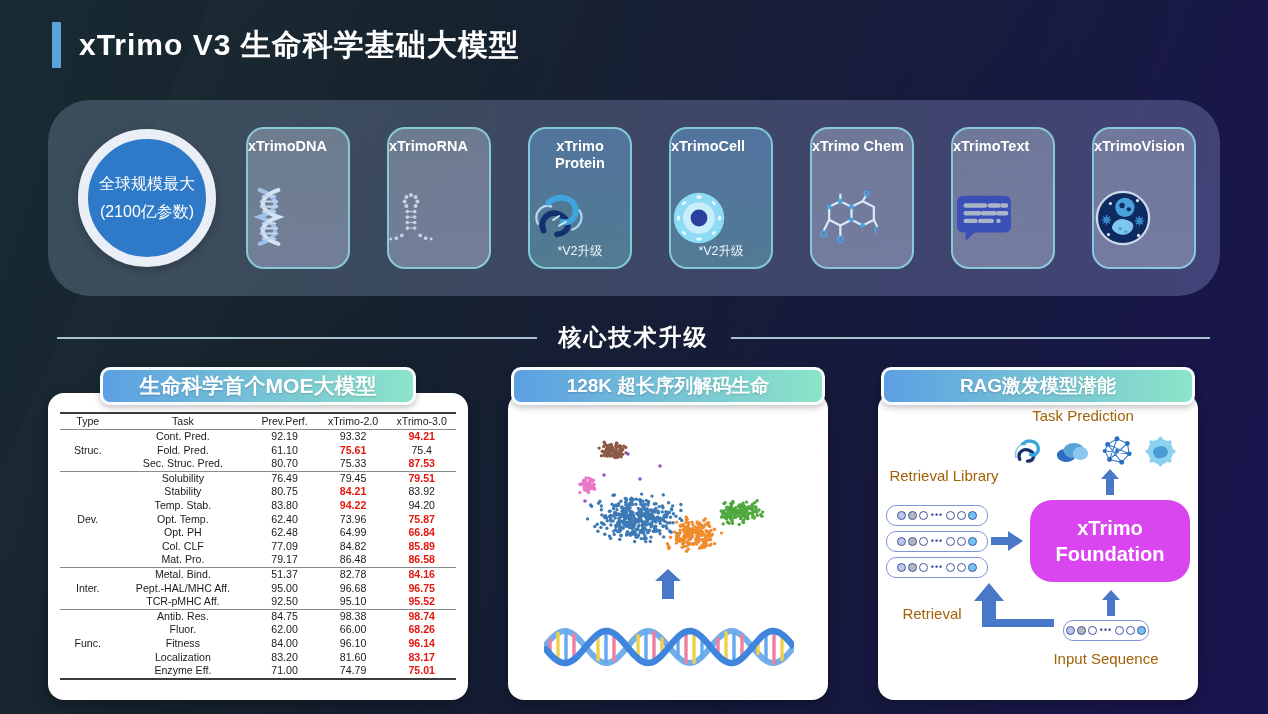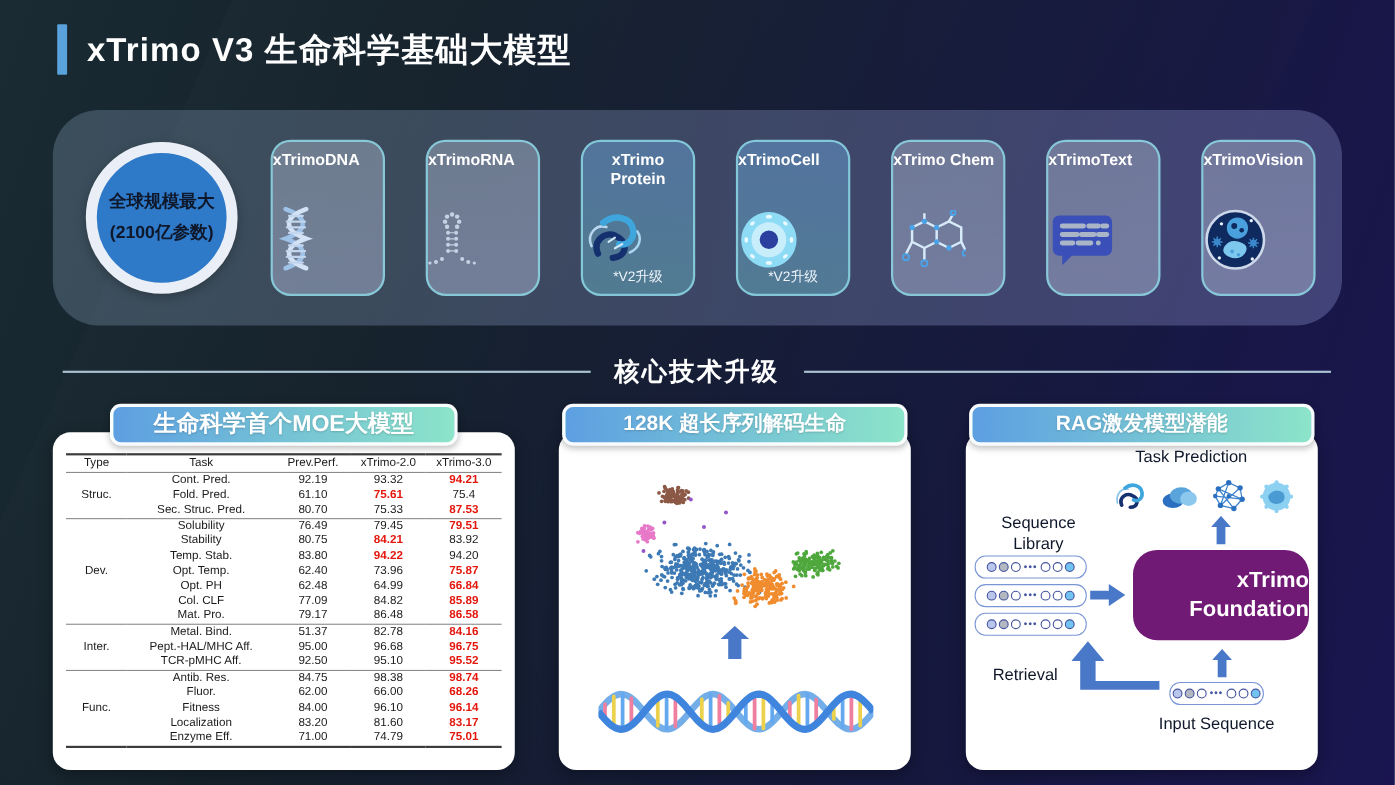--- a/index.html
+++ b/index.html
@@ -15,21 +15,21 @@
   .title-row{position:absolute;left:52px;top:22px;display:flex;align-items:center;}
   .accent-bar{width:9px;height:46px;background:#5aa2dc;margin-right:18px;border-radius:1px;}
   .slide-title{color:#fff;font-size:30px;font-weight:700;margin:0;letter-spacing:1px;}
   
   .strip{position:absolute;left:48px;top:100px;width:1172px;height:196px;border-radius:42px;
     background:linear-gradient(95deg,rgba(125,150,172,0.34),rgba(128,132,190,0.40));
     display:flex;align-items:center;padding:0 24px;box-sizing:border-box;}
   .badge-circle{width:138px;height:138px;border-radius:50%;background:#2e7ac8;
     border:10px solid #e9eef7;box-sizing:border-box;flex:0 0 auto;margin-left:6px;margin-right:30px;
     display:flex;flex-direction:column;align-items:center;justify-content:center;box-shadow:0 3px 10px rgba(0,0,0,0.25);}
-  .badge-circle div{color:#0f172a;font-size:16px;line-height:1.75;font-weight:700;white-space:nowrap;}
+  .badge-circle div{color:#ffffff;font-size:16px;line-height:1.75;font-weight:400;white-space:nowrap;}
   .cards{flex:1;display:flex;justify-content:space-between;align-items:center;}
   .card{width:104px;height:142px;border-radius:18px;position:relative;box-sizing:border-box;
     border:2px solid rgba(140,214,228,0.85);
     background:linear-gradient(180deg,rgba(178,192,212,0.42),rgba(160,170,200,0.55));
     display:flex;flex-direction:column;align-items:flex-start;}
   .card.blue{background:linear-gradient(180deg,rgba(105,160,215,0.50),rgba(110,195,210,0.42));}
   .card-title{color:#fff;font-weight:700;font-size:14.5px;line-height:1.2;text-align:center;
     margin-top:9px;min-height:34px;display:flex;align-items:flex-start;justify-content:center;}
   .card-icon{flex:1;display:flex;align-items:center;justify-content:center;margin-top:-4px;}
   .card-tag{position:absolute;bottom:7px;width:100%;text-align:center;color:#eef4fb;font-size:12.5px;}
@@ -58,33 +58,33 @@
   #moe-table thead{border-bottom:1px solid #8a8a8a;}
   #moe-table tbody{border-top:1px solid #8a8a8a;}
   #moe-table td,#moe-table th{text-align:center;font-weight:400;padding:0 2px;height:13.6px;line-height:13.6px;white-space:nowrap;}
   #moe-table th{height:15px;}
   #moe-table .red{color:#e3170d;font-weight:700;}
   
   #scatter-svg{position:absolute;left:0;top:36px;}
   #big-arrow{position:absolute;left:147px;top:176px;}
   #dna-svg{position:absolute;left:36px;top:226px;}
   
-  .rag-label{position:absolute;color:#0f172a;font-size:15px;text-align:center;line-height:1.25;}
+  .rag-label{position:absolute;color:#a16207;font-size:15px;text-align:center;line-height:1.25;}
   #lbl-task{left:120px;top:14px;width:170px;}
   #task-icons{position:absolute;left:134px;top:42px;width:164px;display:flex;justify-content:space-between;align-items:center;}
   #lbl-seqlib{left:10px;top:74px;width:112px;}
   #lib-pills{position:absolute;left:8px;top:112px;width:102px;}
   .seq-pill{height:21px;border:1.5px solid #7a96d6;border-radius:10px;background:#fff;margin-bottom:5px;
     display:flex;align-items:center;justify-content:center;gap:2px;box-sizing:border-box;}
   .seq-pill .dot{width:9px;height:9px;border-radius:50%;border:1.5px solid #44549e;box-sizing:border-box;flex:0 0 auto;}
   .seq-pill .ellip{color:#44549e;font-size:9px;font-weight:700;letter-spacing:1px;line-height:9px;margin:0 1px;}
   #arrow-lib{position:absolute;left:113px;top:138px;}
   #foundation-box{position:absolute;left:152px;top:107px;width:160px;height:82px;border-radius:22px;
-    background:#701a75;color:#fff;font-weight:700;font-size:20px;display:flex;flex-direction:column;
-    align-items:flex-end;justify-content:center;line-height:1.3;}
+    background:#d946ef;color:#fff;font-weight:700;font-size:20px;display:flex;flex-direction:column;
+    align-items:center;justify-content:center;line-height:1.3;}
   #arrow-up-task{position:absolute;left:223px;top:76px;}
   #lbl-retrieval{left:14px;top:212px;width:80px;}
   #arrow-retrieval{position:absolute;left:96px;top:186px;}
   #arrow-up-input{position:absolute;left:224px;top:197px;}
   #input-pill-wrap{position:absolute;left:185px;top:227px;width:86px;}
   #lbl-input{left:162px;top:257px;width:132px;}
 </style>
 </head>
 <body>
 
@@ -1408,21 +1408,21 @@
             <circle cx="6.5" cy="25.5" r="2"></circle>
             <circle cx="2.5" cy="16" r="2"></circle>
             <circle cx="6.5" cy="6.5" r="2"></circle>
           </g>
           <path d="M10,13 q5,-5 12,-1 q4,6 -2,10 q-8,3 -11,-3 q-2,-4 1,-6" fill="#4a9ad4"></path>
         </svg></div>
     </div>
   <svg id="arrow-up-task" width="18" height="26">
     <polygon points="5,26 5,10 0,10 9,0 18,10 13,10 13,26" fill="#4a78c8"></polygon>
   </svg>
-  <div class="rag-label" id="lbl-seqlib">Sequence Library</div>
+  <div class="rag-label" id="lbl-seqlib">Retrieval Library</div>
   <div id="lib-pills">
       <div class="seq-pill">
         <span class="dot" style="background: rgb(185, 198, 236);"></span>
         <span class="dot" style="background: rgb(179, 184, 192);"></span>
         <span class="dot" style="background: rgb(255, 255, 255);"></span>
         <span class="ellip">•••</span>
         <span class="dot" style="background: rgb(255, 255, 255);"></span>
         <span class="dot" style="background: rgb(255, 255, 255);"></span>
         <span class="dot" style="background: rgb(114, 195, 241);"></span>
       </div>

